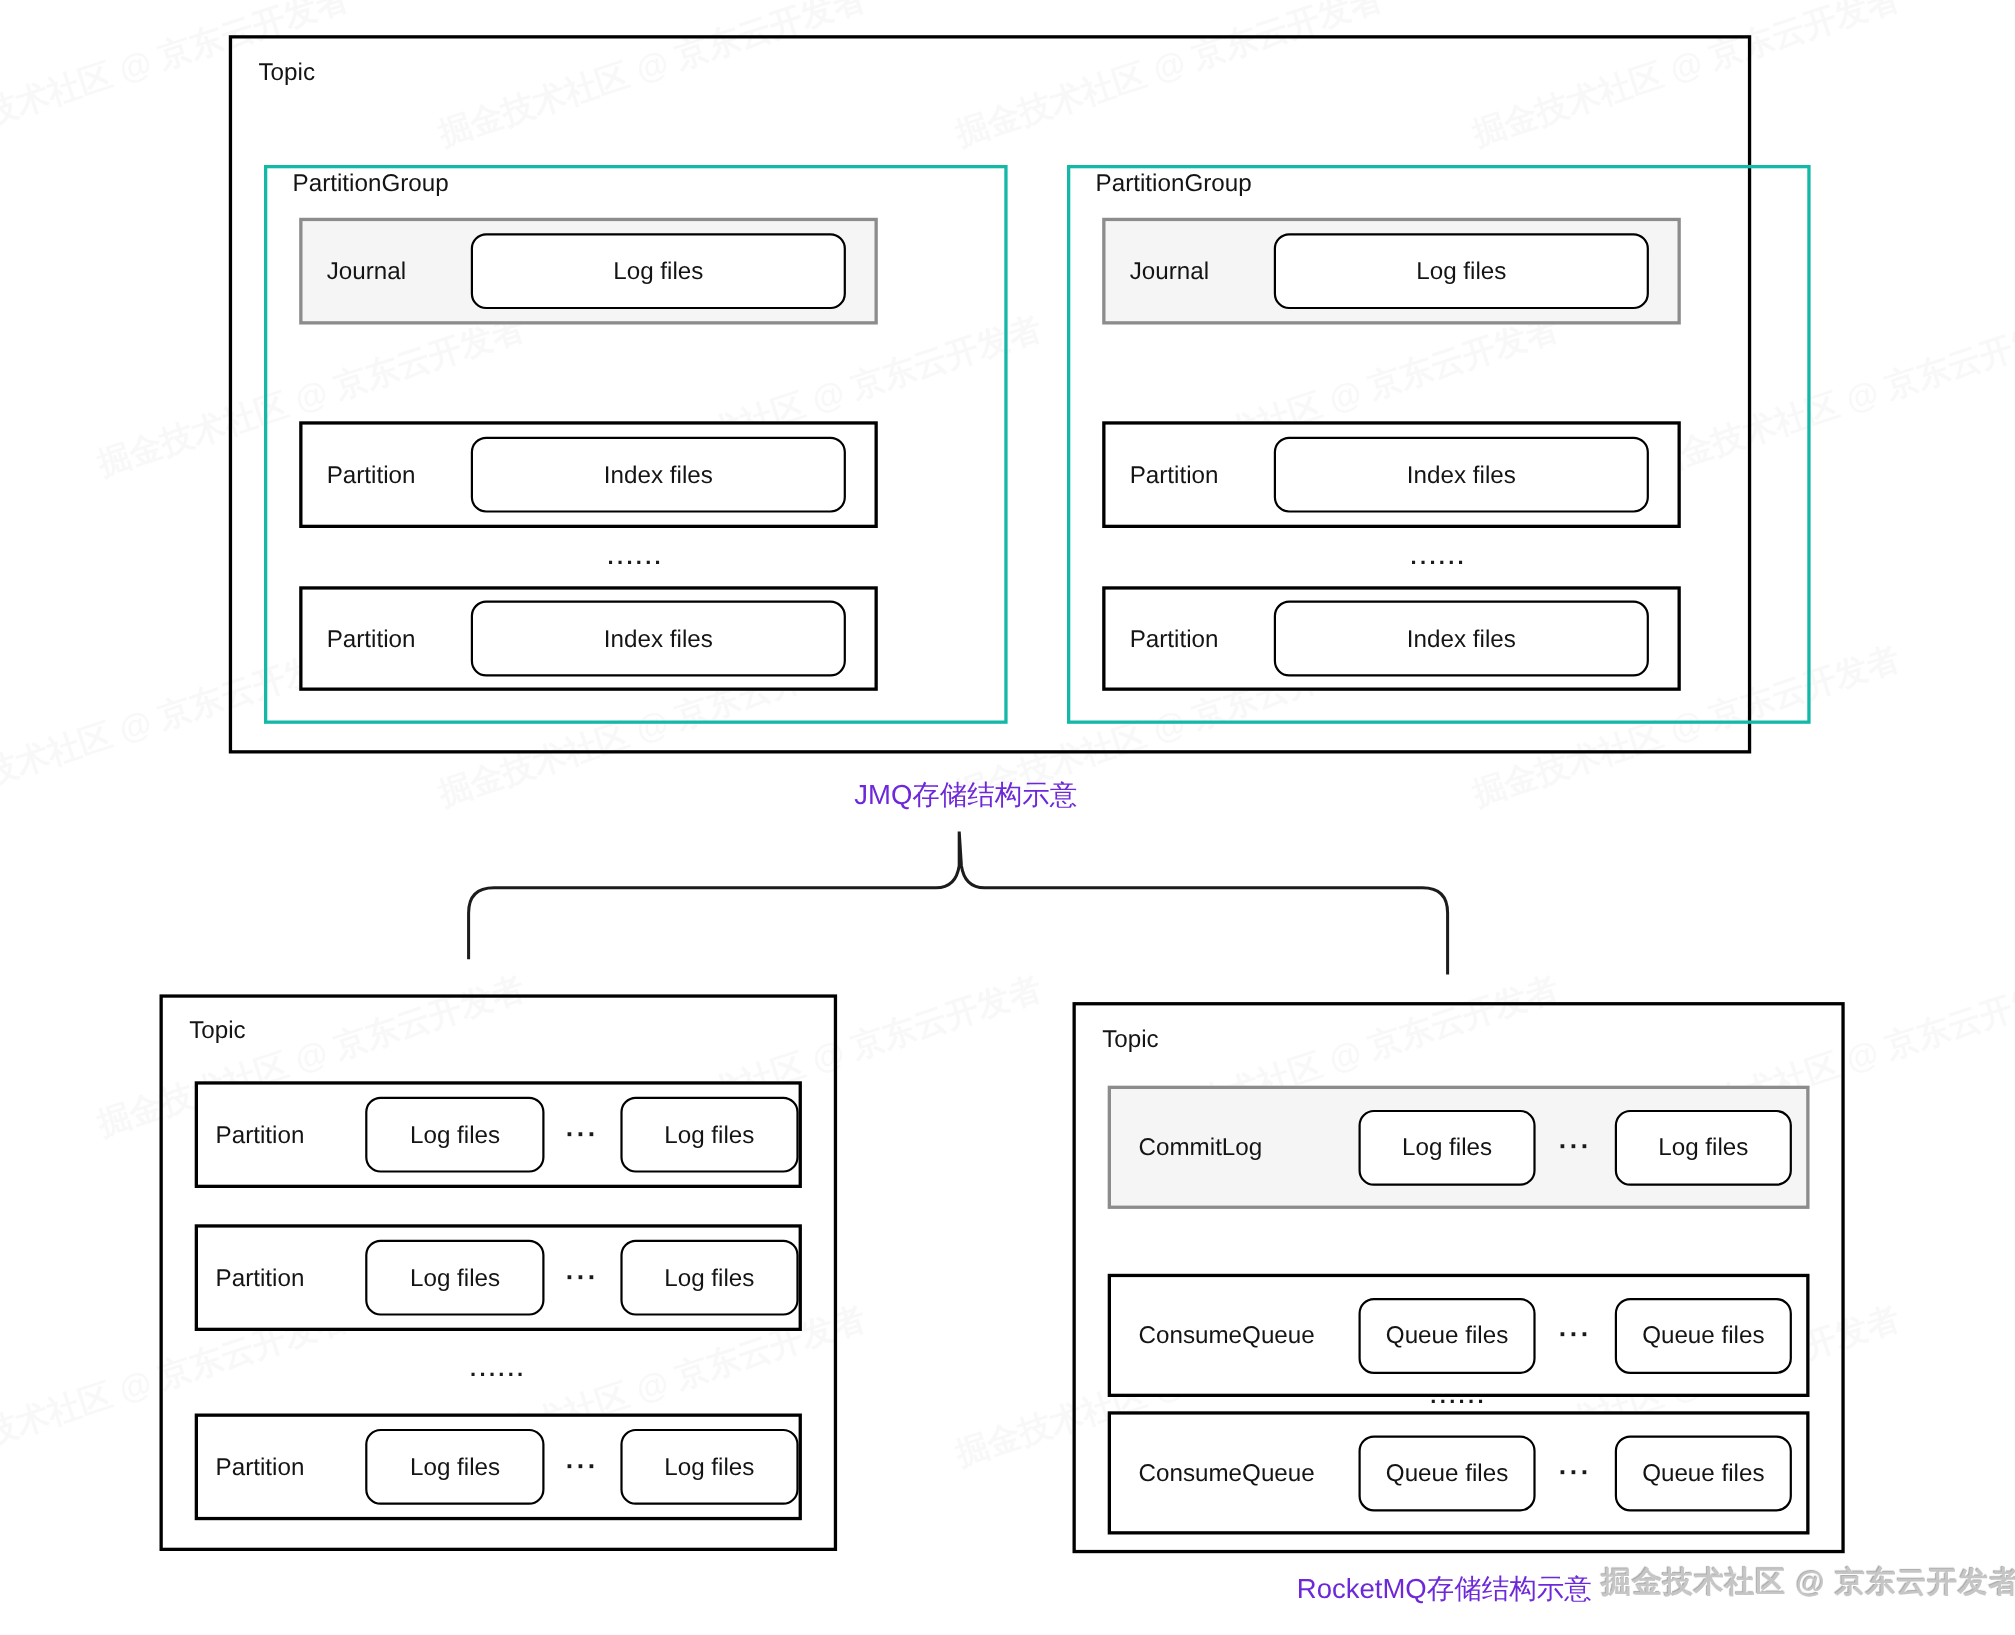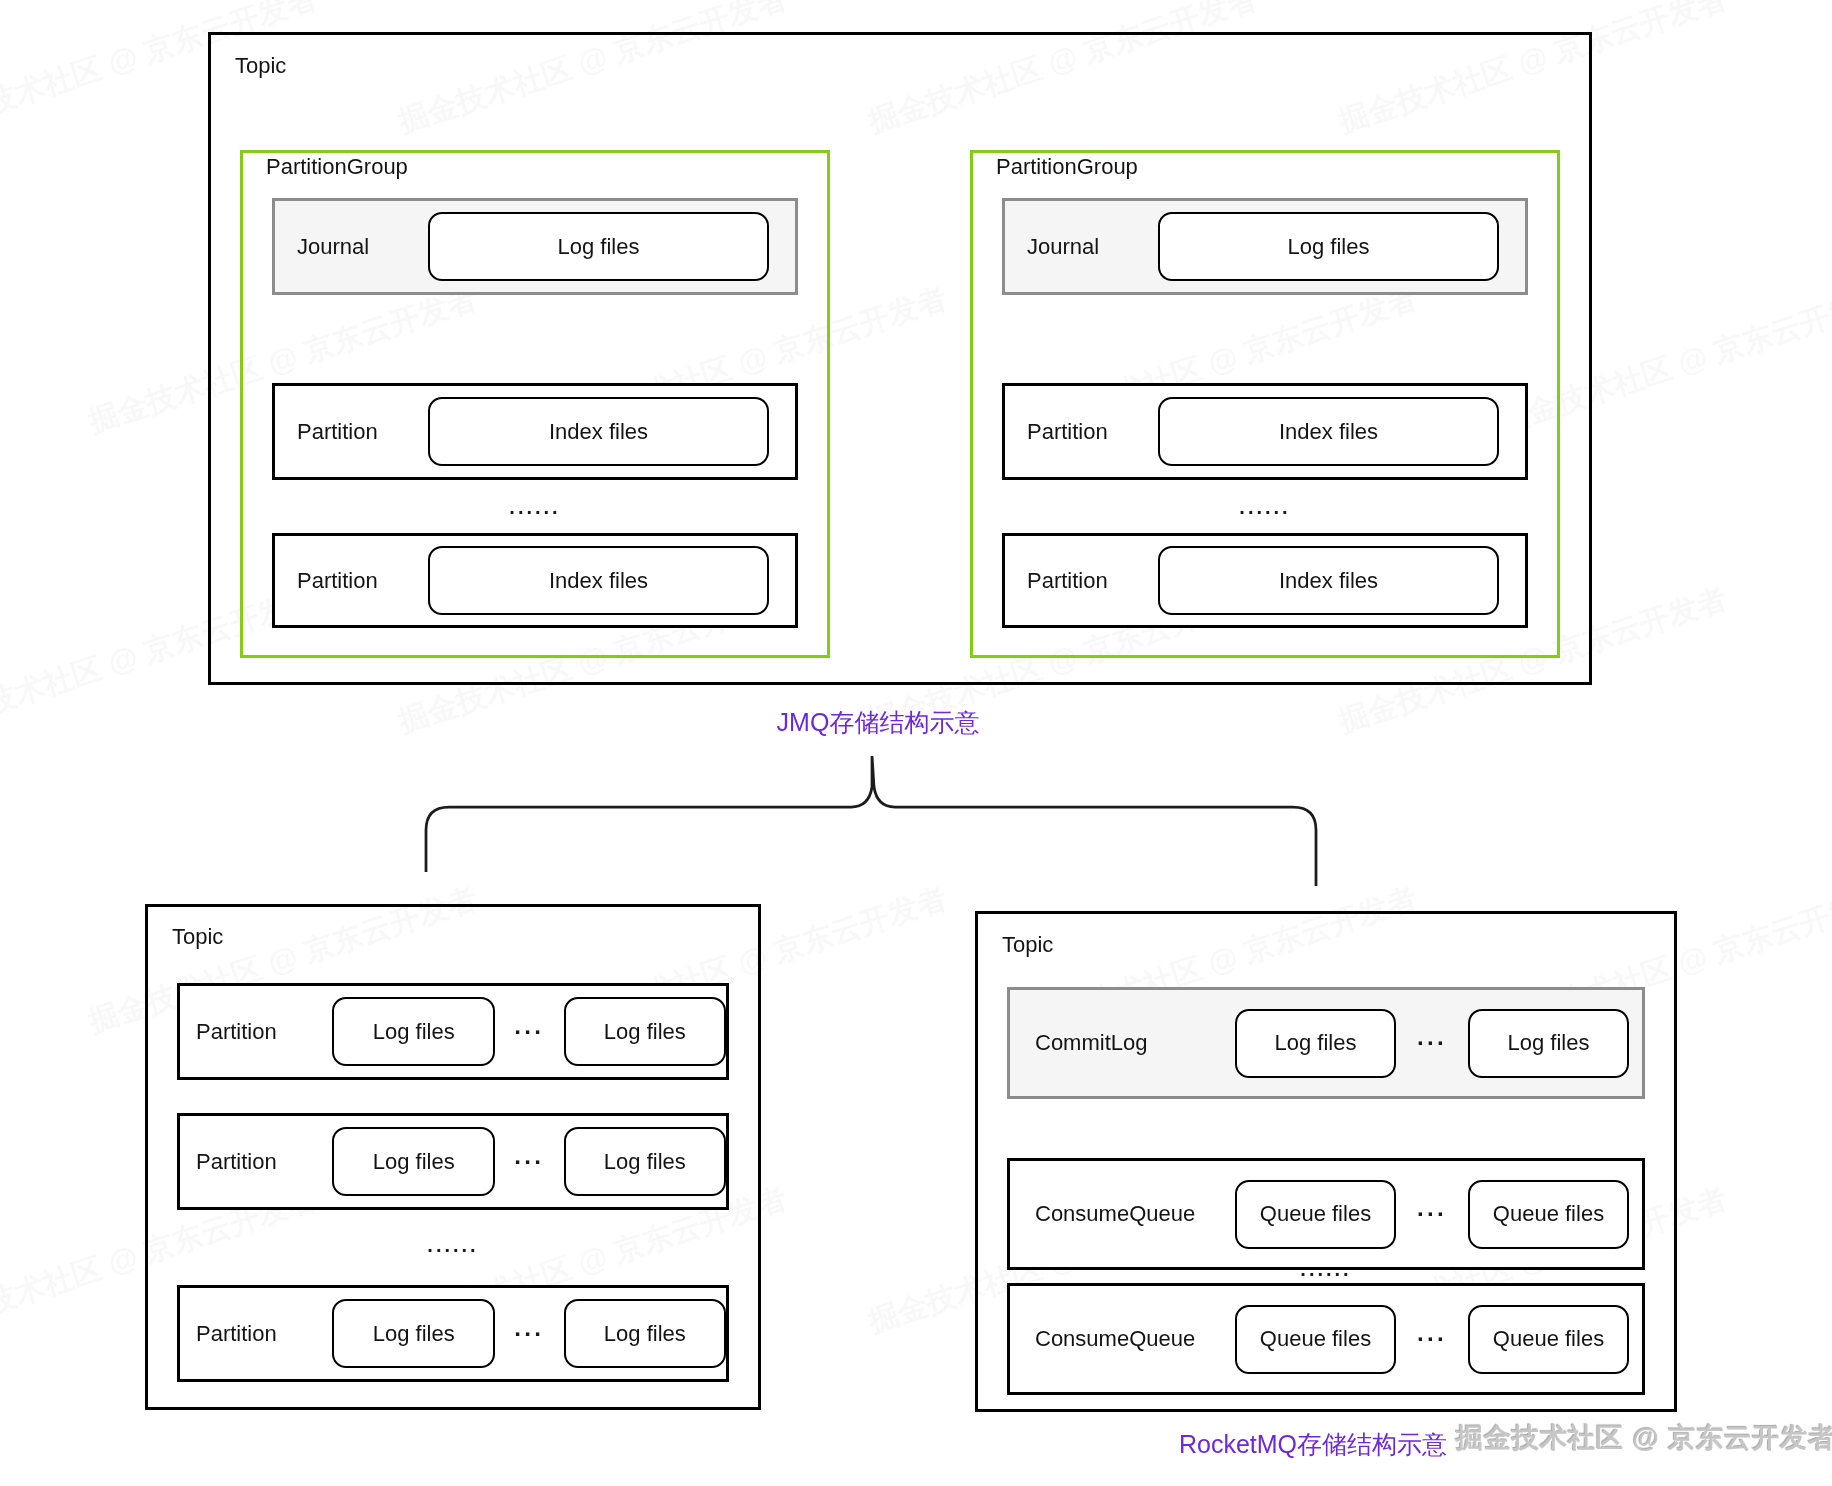--- a/index.html
+++ b/index.html
@@ -39,21 +39,21 @@
 
   .middots { font-size:24px; font-weight:700; letter-spacing:2px; text-align:center; color:#1a1a1a; }
   .ellipsis {
     position:absolute; left:0; right:0; text-align:center;
     font-size:20px; font-weight:700; letter-spacing:3px; color:#1a1a1a;
   }
 
   
   .jmq { left:208px; top:32px; width:1384px; height:653px; }
   .jmq > .box-label { left:24px; top:18px; }
-  .pgroup { position:absolute; border:3px solid #84cc16; top:115px; width:590px; height:508px; }
+  .pgroup { position:absolute; border:3px solid #14b8a6; top:115px; width:676px; height:508px; }
   .pgroup-left  { left:29px; }
   .pgroup-right { left:759px; }
   .pgroup > .box-label { left:23px; top:1px; }
   .jband { left:29px; width:526px; height:97px; }
   .journal { top:45px; }
   .p1 { top:230px; }
   .p2 { top:380px; height:95px; }
   .jband .band-label { margin-left:22px; width:131px; }
   .pgroup .ellipsis { top:343px; }
 

